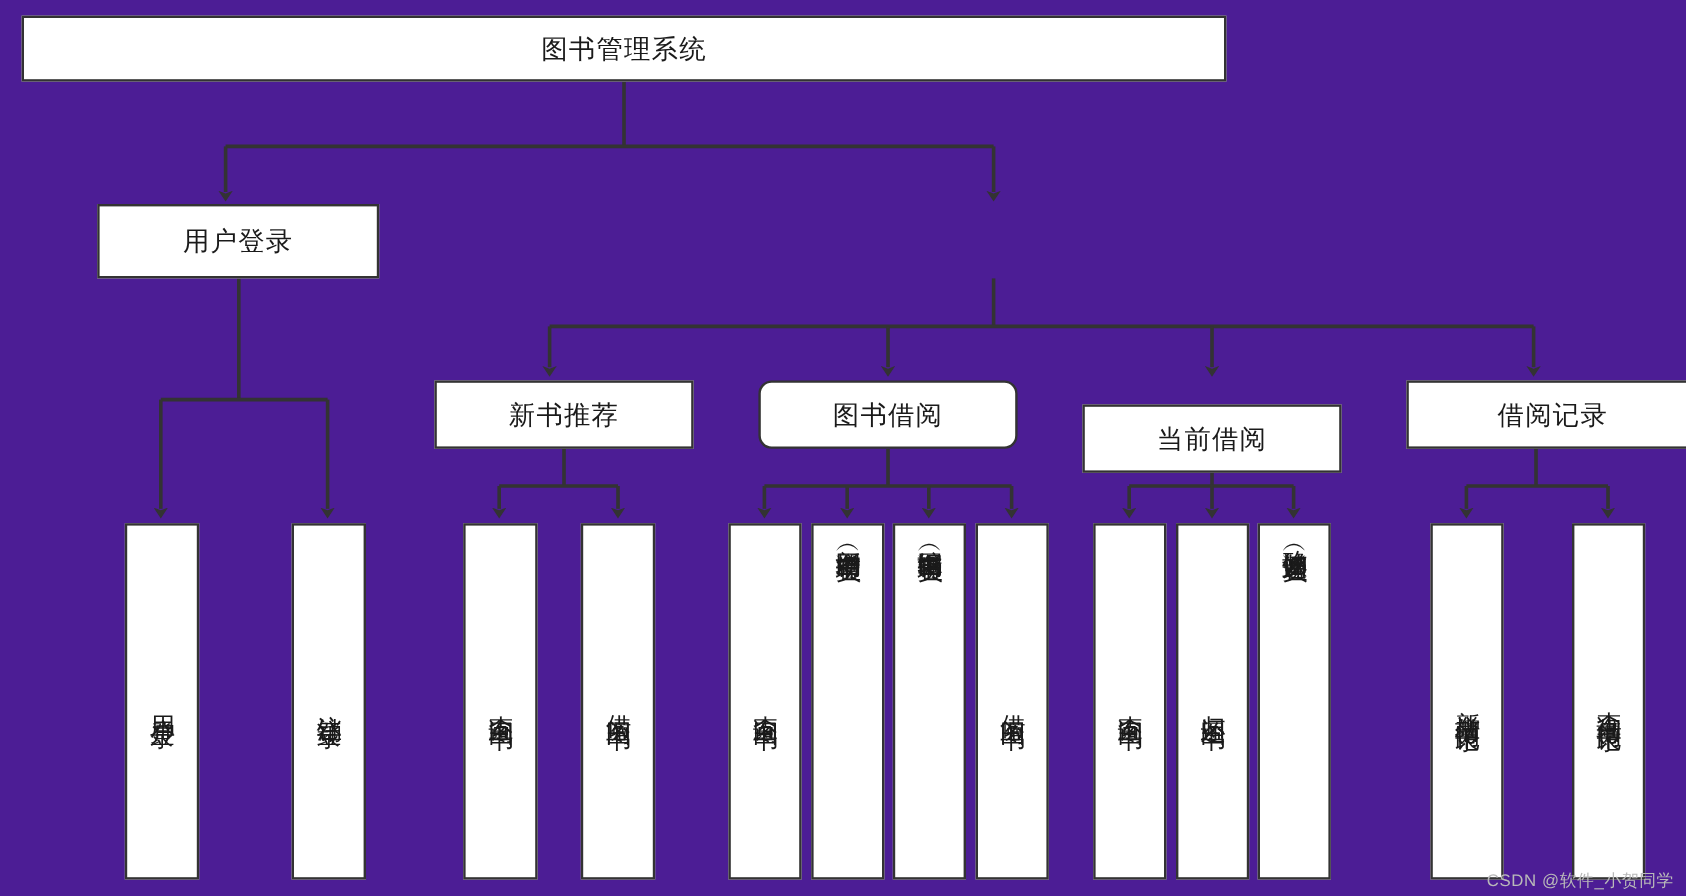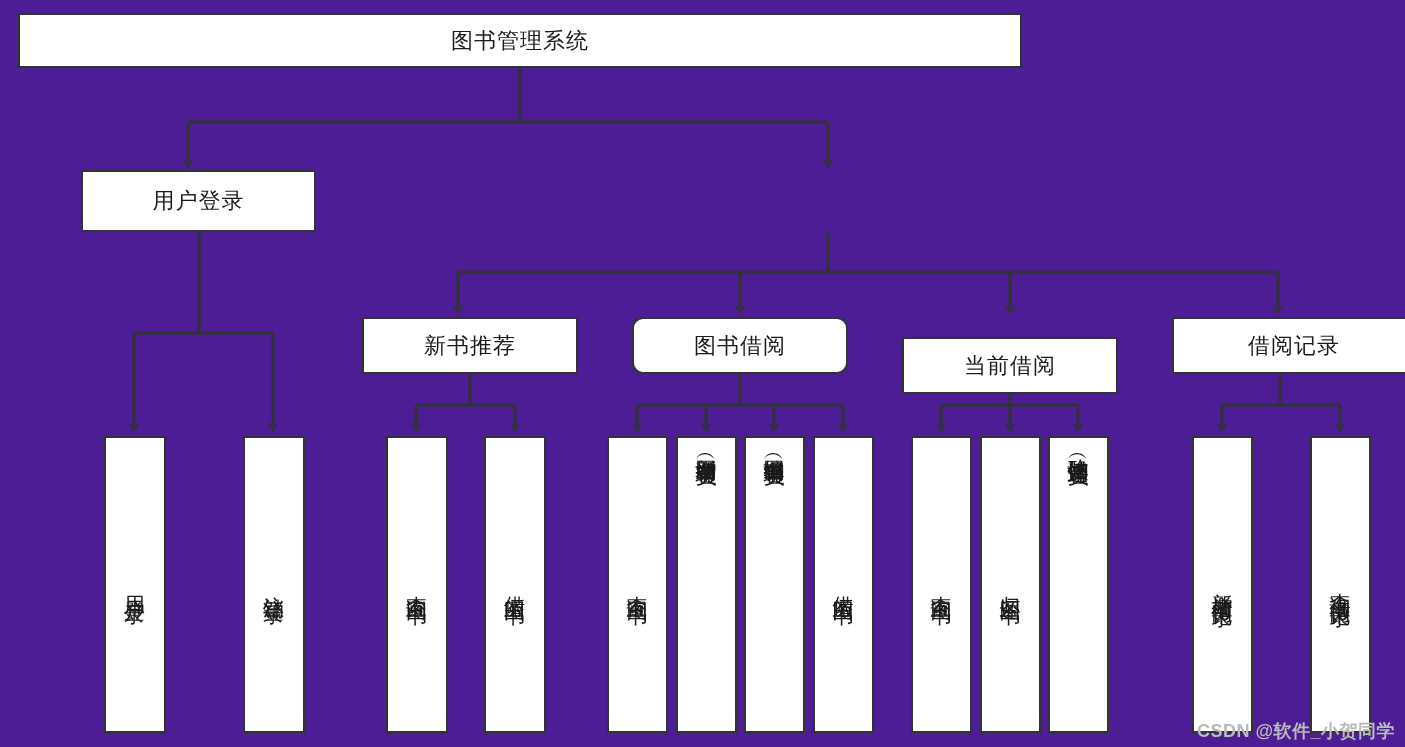--- a/index.html
+++ b/index.html
@@ -48,26 +48,25 @@
     justify-content: flex-start;
     text-align: center;
   }
   .node-v.tight {
     letter-spacing: 1px;
   }
   .watermark {
     position: absolute;
     right: 10px;
     bottom: 4px;
-    font-size: 18px;
+    font-size: 14px;
     color: #b9b9b9;
     white-space: nowrap;
     z-index: 5;
     letter-spacing: 0.5px;
-    font-weight: bold;
   }
 </style>
 </head>
 <body>
 
 <div id="canvas">
 
   <svg id="svg-layer" viewBox="0 0 1405 747">
     <defs>
       <marker id="arrow" markerWidth="10" markerHeight="12" refX="1" refY="6" orient="auto" markerUnits="userSpaceOnUse">

